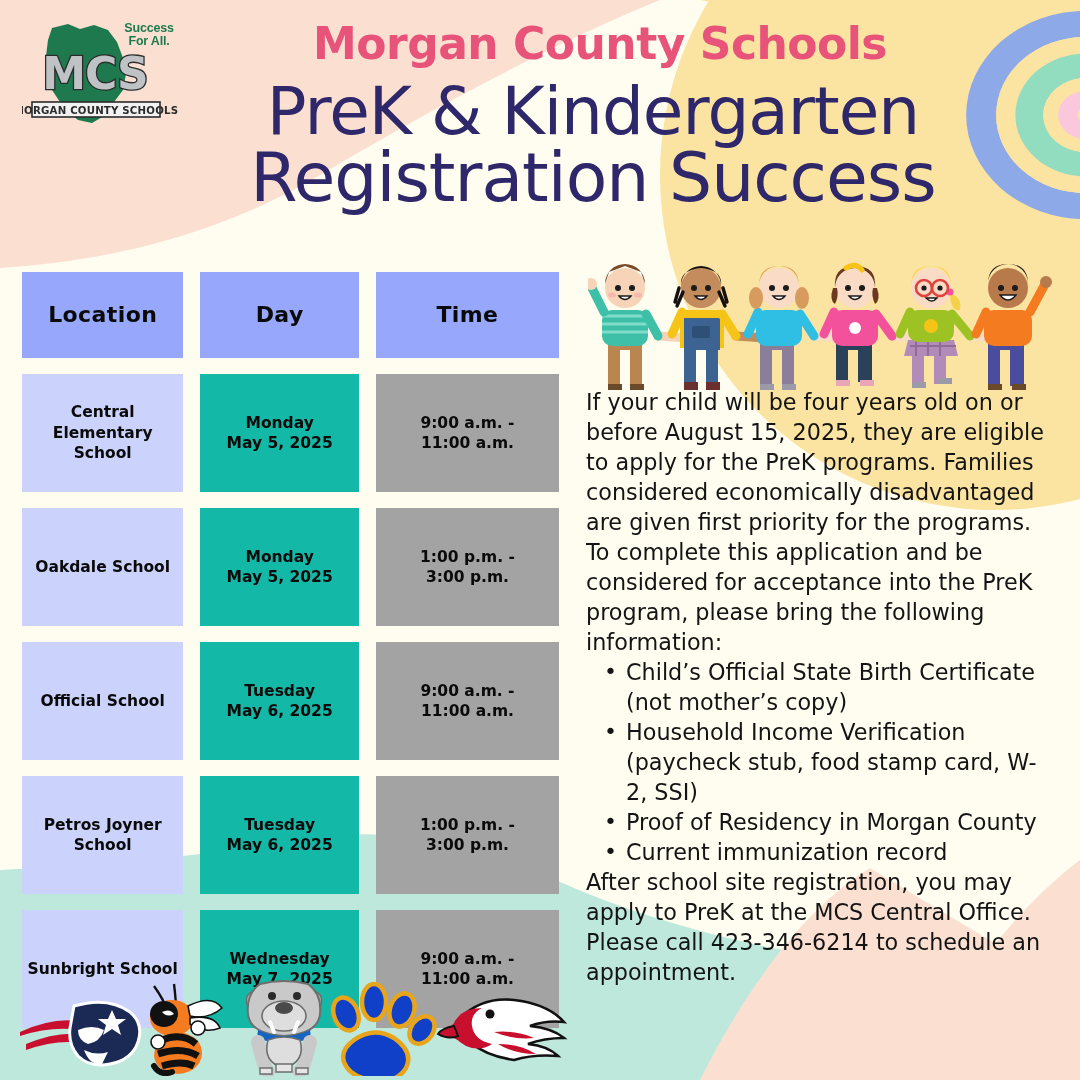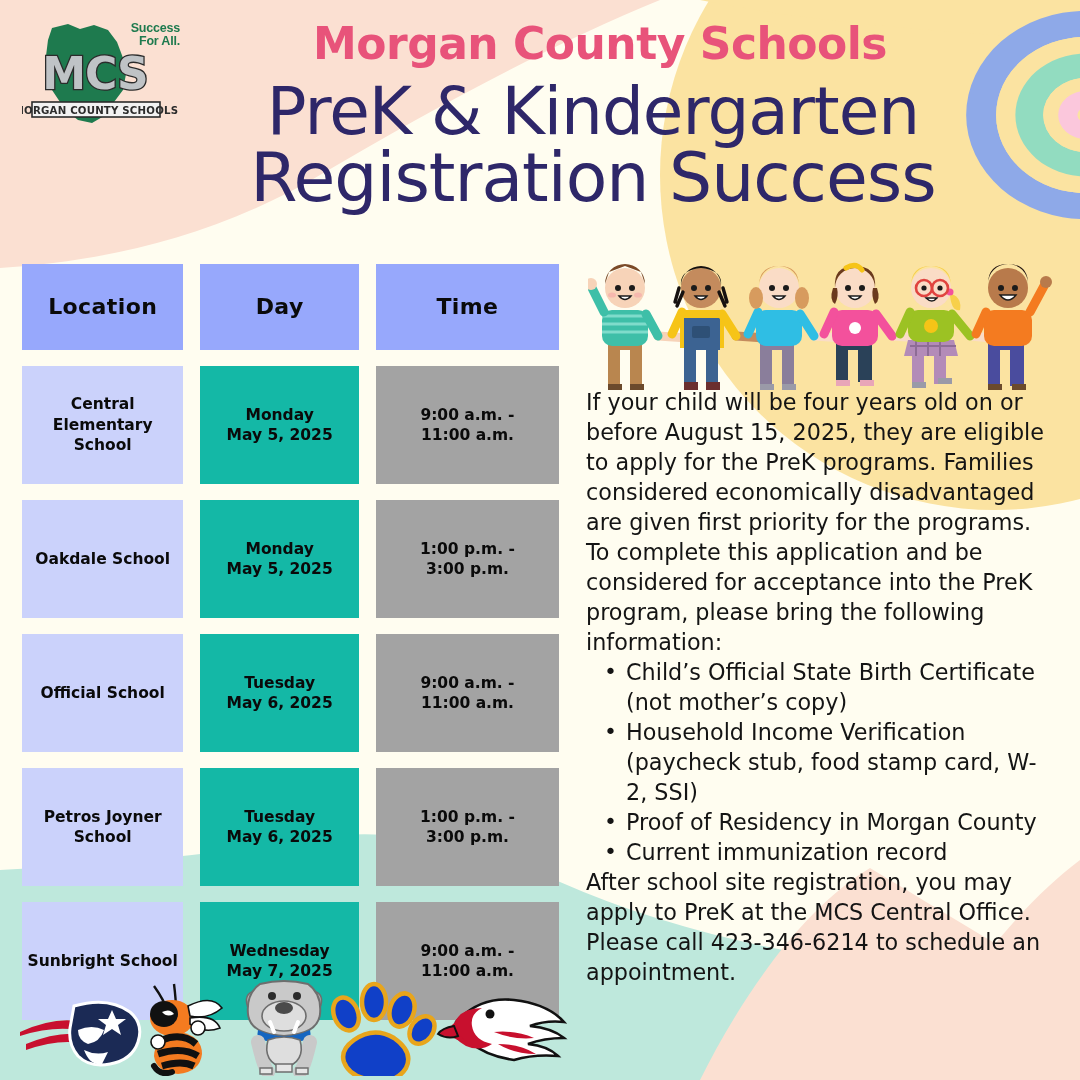--- a/index.html
+++ b/index.html
@@ -13,21 +13,21 @@
   #stage { position:absolute; inset:0; width:1080px; height:1080px; overflow:hidden; }
 
   
   .bg-layer { position:absolute; inset:0; width:1080px; height:1080px; }
 
   
   .logo-wrap { position:absolute; left:22px; top:16px; width:160px; height:115px; }
   .tagline {
     position:absolute; right:2px; top:6px; width:62px;
     font-size:12.5px; font-weight:bold; line-height:1.05;
-    color:#1E7A4E; text-align:right; letter-spacing:-.2px;
+    color:#1E7A4E; text-align:center; letter-spacing:-.2px;
   }
 
   
   .subtitle {
     position:absolute; left:0; right:0; top:22px;
     text-align:center; padding-left:120px;
     font-family:"DejaVu Sans", sans-serif;
     font-size:44px; font-weight:bold; color:#E8537A;
     letter-spacing:-.5px; line-height:1;
   }
@@ -35,21 +35,21 @@
     position:absolute; left:120px; right:14px; top:80px;
     text-align:center;
     font-family:"DejaVu Sans", sans-serif;
     font-size:66px; font-weight:normal; color:#2E2769;
     line-height:.98; letter-spacing:-1px;
   }
   .title .ln { display:block; }
   .title .ln2 { font-size:68px; }
 
   
-  .table { position:absolute; left:22px; top:264px; width:537px; }
+  .table { position:absolute; left:22px; top:272px; width:537px; }
   .trow { display:flex; gap:17px; }
   .trow + .trow { margin-top:16px; }
   .cell {
     display:flex; align-items:center; justify-content:center; text-align:center;
     font-family:"DejaVu Sans", sans-serif;
     font-weight:bold; color:#0A0A0A;
     line-height:1.32;
   }
   .c-loc  { width:171px; }
   .c-day  { width:168px; }

